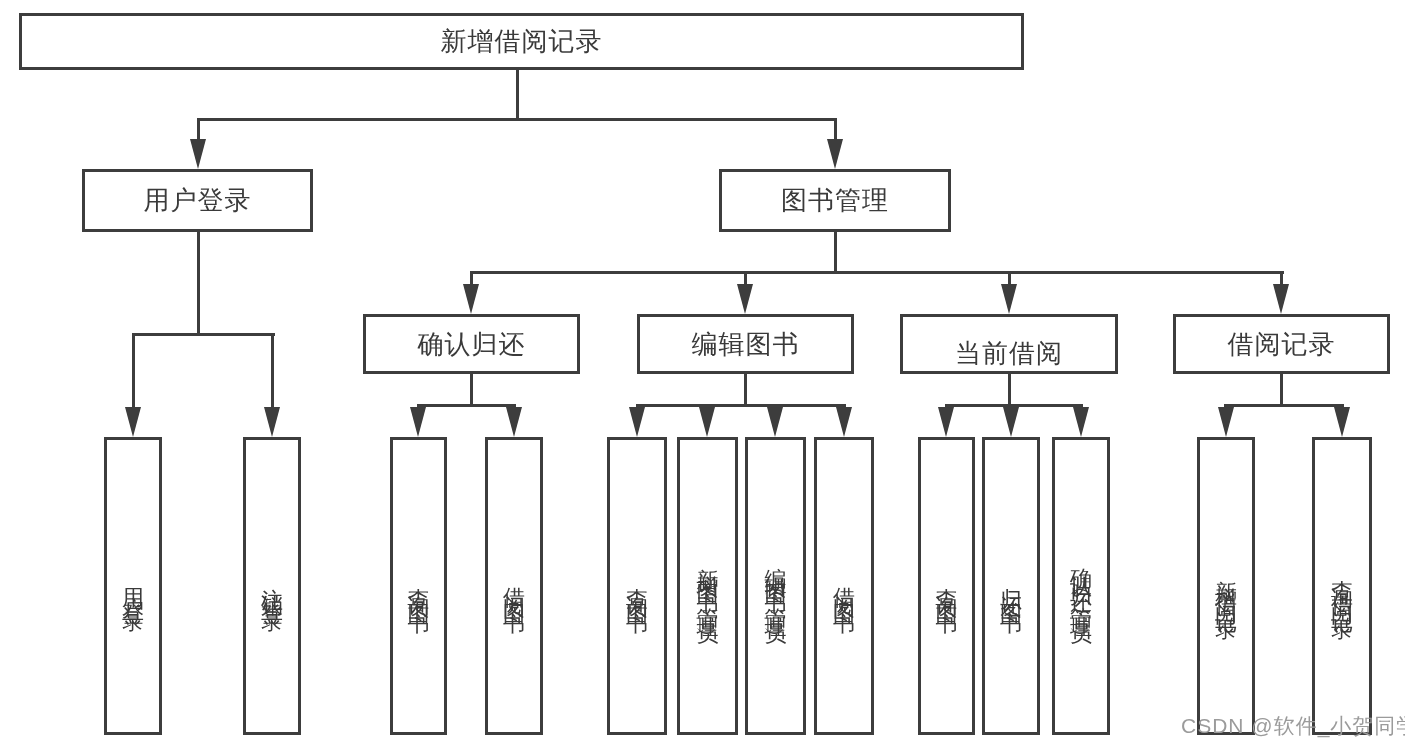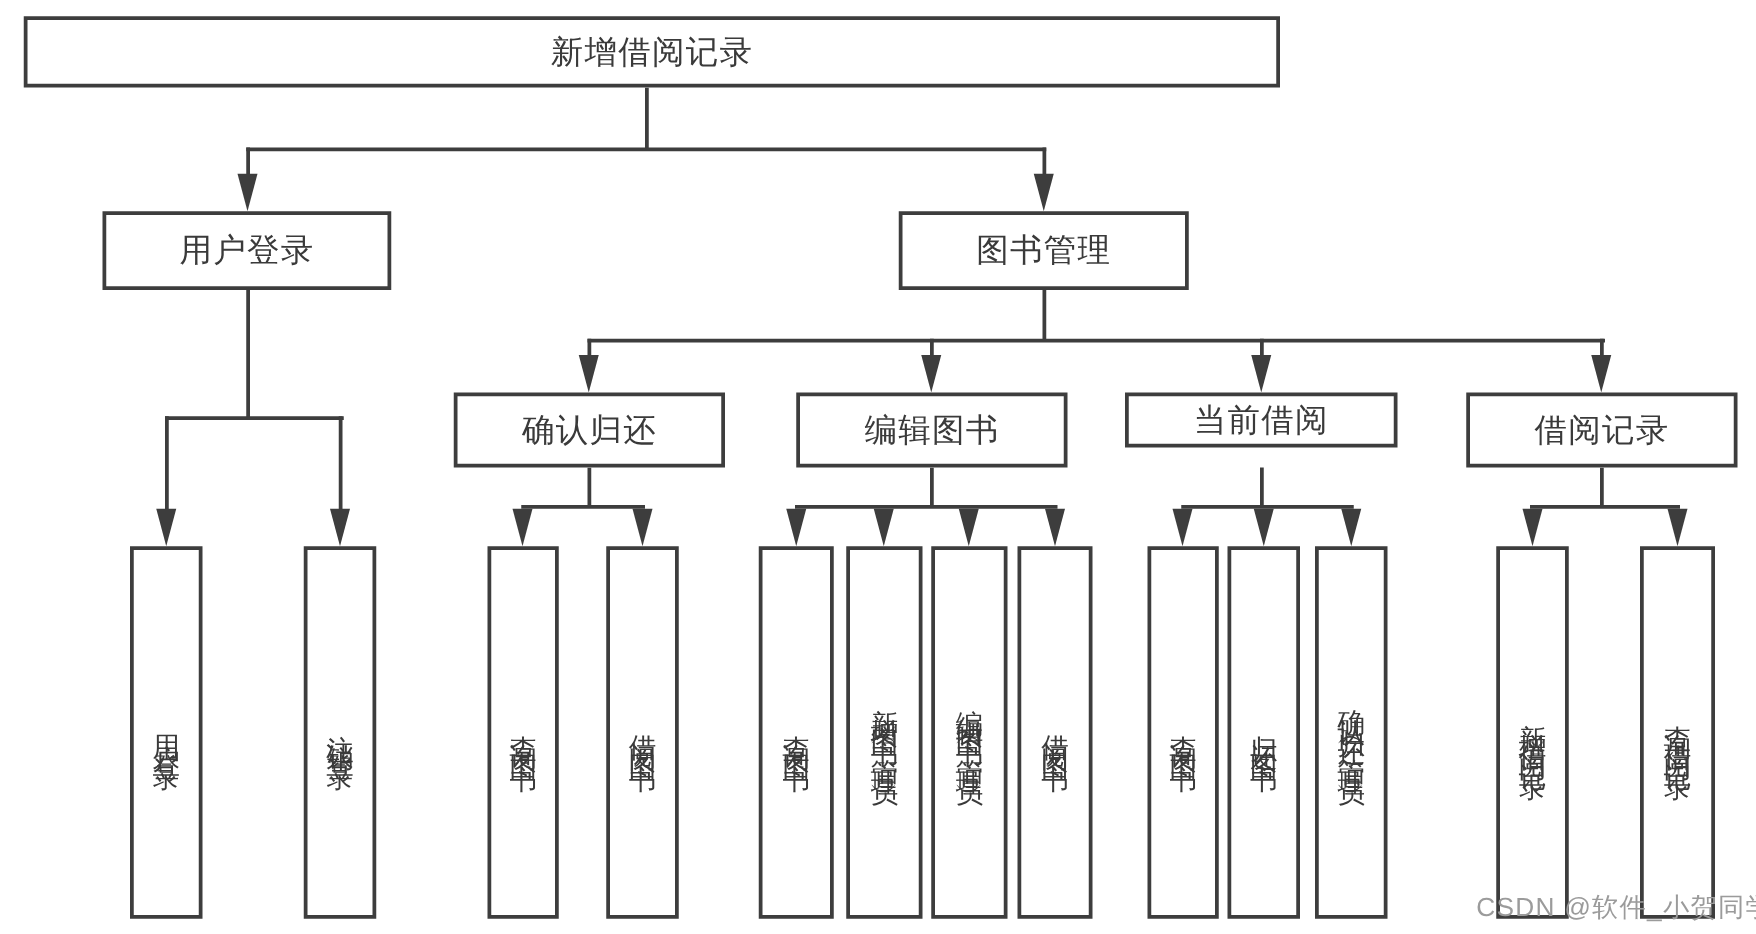--- a/index.html
+++ b/index.html
@@ -112,21 +112,21 @@
   <div class="box" style="left:719px;top:169px;width:232px;height:63px;">
     <span class="hlabel">图书管理</span>
   </div>
 
   <div class="box" style="left:363px;top:314px;width:217px;height:60px;">
     <span class="hlabel">确认归还</span>
   </div>
   <div class="box" style="left:637px;top:314px;width:217px;height:60px;">
     <span class="hlabel">编辑图书</span>
   </div>
-  <div class="box" style="left:900px;top:314px;width:218px;height:44px;">
+  <div class="box" style="left:900px;top:314px;width:218px;height:60px;align-items:flex-end;">
     <span class="hlabel">当前借阅</span>
   </div>
   <div class="box" style="left:1173px;top:314px;width:217px;height:60px;">
     <span class="hlabel">借阅记录</span>
   </div>
 
   <div class="box" style="left:104px;top:437px;width:58px;height:298px;">
     <span class="vlabel">用户登录</span>
   </div>
   <div class="box" style="left:243px;top:437px;width:58px;height:298px;">

